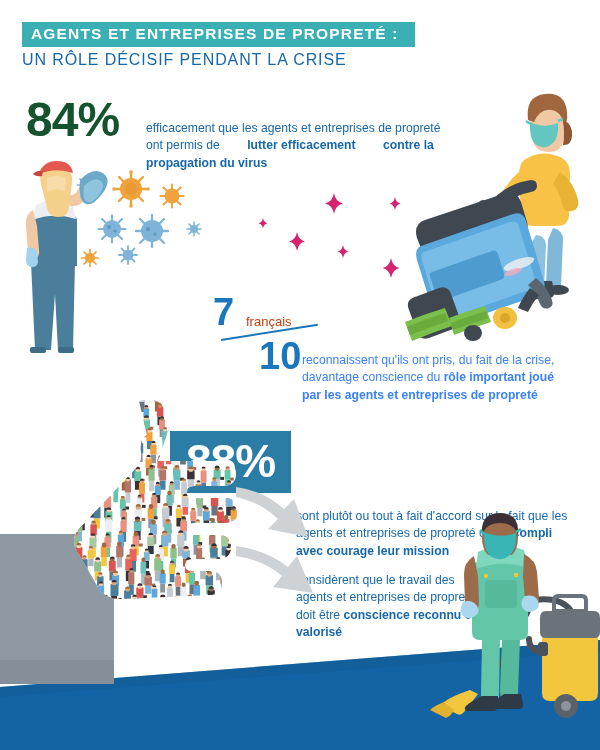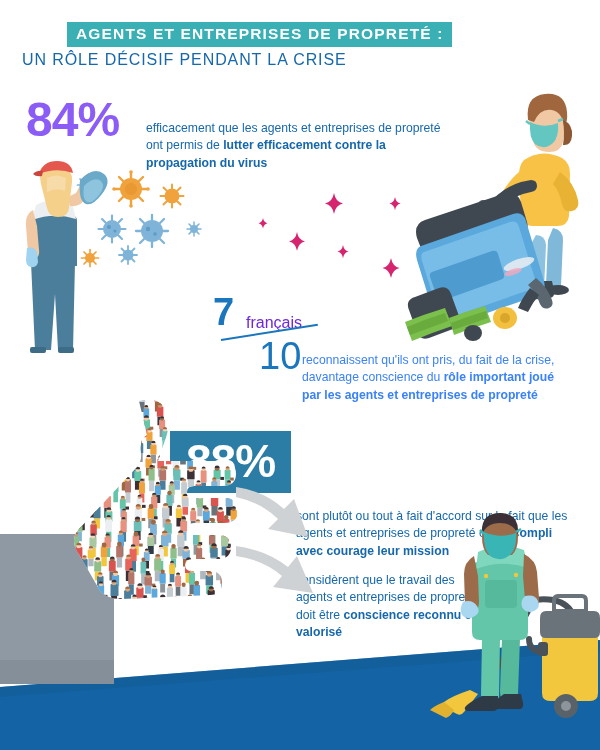--- a/index.html
+++ b/index.html
@@ -8,56 +8,56 @@
     font-family:"Liberation Sans",sans-serif;
     background:#ffffff;position:relative;
   }
   #infographic{position:absolute;inset:0;width:600px;height:750px;background:#fff;overflow:hidden;}
 
   
   .hdr-band{
     position:absolute;left:22px;top:22px;
     background:#3aafb4;color:#ffffff;
     font-size:15.5px;font-weight:bold;letter-spacing:1.15px;
-    padding:4px 8px 5px 9px;white-space:nowrap;line-height:1;margin-left:45px;
+    padding:4px 16px 5px 9px;white-space:nowrap;line-height:1;
   }
   .hdr-sub{
     position:absolute;left:22px;top:52px;
     color:#1668ab;font-size:16px;font-weight:normal;letter-spacing:0.9px;
     white-space:nowrap;line-height:1;
   }
 
   
   .stat84{
     position:absolute;left:26px;top:96px;
-    color:#8b5cf6;font-size:48px;font-weight:bold;letter-spacing:-1px;line-height:1;
+    color:#14532d;font-size:48px;font-weight:bold;letter-spacing:-1px;line-height:1;
   }
   .txt84{
     position:absolute;left:146px;top:120px;width:300px;
     color:#1668ab;font-size:12.2px;line-height:1.42;
   }
-  .txt84 b{font-weight:bold;}
+  .txt84 b{font-weight:bold;margin-left:24px;}
 
   
   .frac{position:absolute;left:213px;top:293px;width:110px;height:80px;}
   .frac .num{
     position:absolute;left:0;top:0;color:#1a76bd;
     font-size:38px;font-weight:bold;line-height:1;
   }
   .frac .lbl{
-    position:absolute;left:33px;top:22px;color:#6d28d9;
-    font-size:16px;line-height:1;
+    position:absolute;left:33px;top:22px;color:#c2410c;
+    font-size:13px;line-height:1;
   }
   .frac .bar{
     position:absolute;left:8px;top:46px;width:98px;height:2px;
     background:#1a76bd;transform:rotate(-9deg);transform-origin:left center;
   }
   .frac .den{
     position:absolute;left:46px;top:44px;color:#1a76bd;
-    font-size:38px;font-weight:normal;line-height:1;
+    font-size:38px;font-weight:bold;line-height:1;
   }
   .txtfrac{
     position:absolute;left:302px;top:352px;width:270px;
     color:#3b82f6;font-size:12.2px;line-height:1.42;
   }
   .txtfrac b{font-weight:bold;}
 
   
   .badge88{
     position:absolute;left:170px;top:431px;

